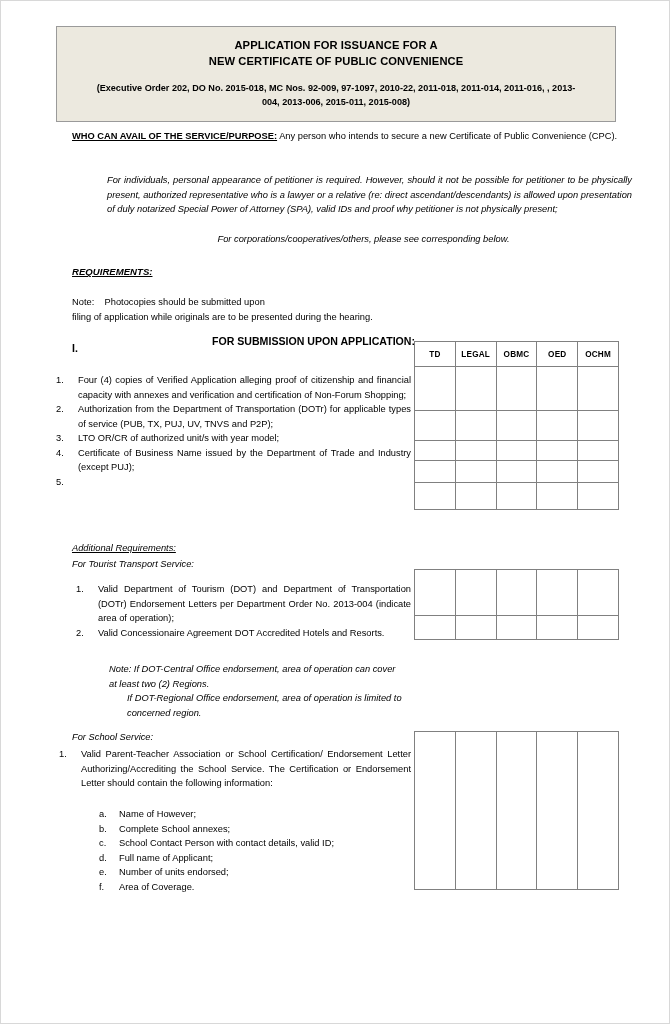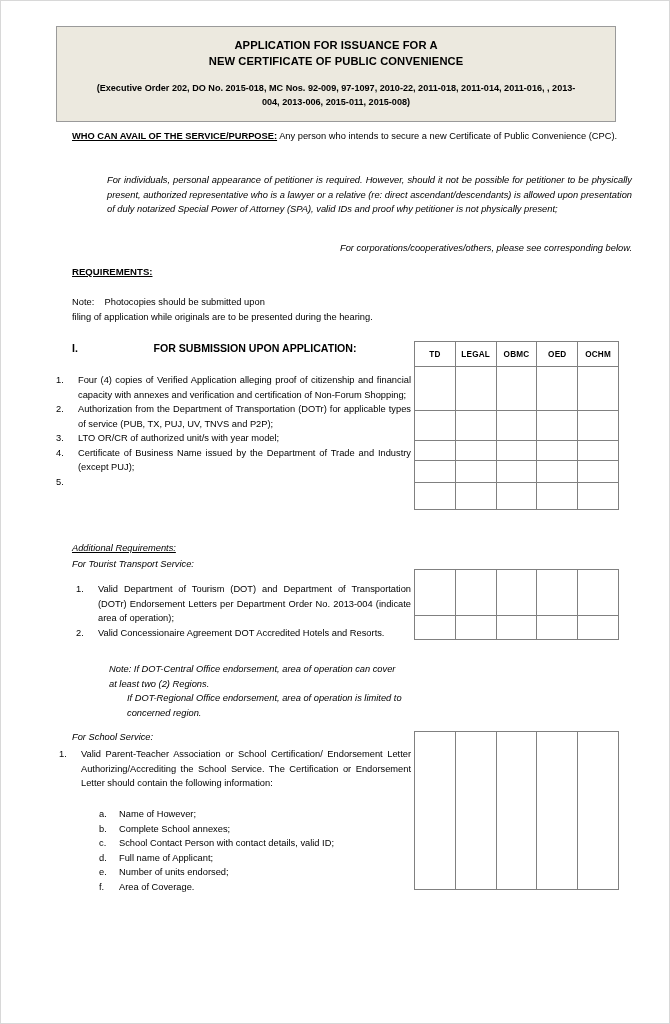--- a/index.html
+++ b/index.html
@@ -133,31 +133,31 @@
     <div class="title-line">NEW CERTIFICATE OF PUBLIC CONVENIENCE</div>
     <div class="title-sub">(Executive Order 202, DO No. 2015-018, MC Nos. 92-009, 97-1097, 2010-22, 2011-018, 2011-014, 2011-016, , 2013-004, 2013-006, 2015-011, 2015-008)</div>
   </div>
 
   <div class="blk" style="left:55px; top:128px; width:560px;">
     <span class="u-bold-underline">WHO CAN AVAIL OF THE SERVICE/PURPOSE:</span><span> Any person who intends to secure a new Certificate of Public Convenience (CPC).</span>
   </div>
 
   <div class="blk ital" style="left:90px; top:172px; width:525px;">For individuals, personal appearance of petitioner is required. However, should it not be possible for petitioner to be physically present, authorized representative who is a lawyer or a relative (re: direct ascendant/descendants) is allowed upon presentation of duly notarized Special Power of Attorney (SPA), valid IDs and proof why petitioner is not physically present;</div>
 
-  <div class="blk ital" style="left:78px; top:240px; width:537px; text-align:right;">For corporations/cooperatives/others, please see corresponding below.</div>
-
-  <div class="blk sec-head" style="left:55px; top:264px; width:300px; text-align:left;">REQUIREMENTS:</div>
+  <div class="blk ital" style="left:78px; top:231px; width:537px; text-align:center;">For corporations/cooperatives/others, please see corresponding below.</div>
+
+  <div class="blk sec-head" style="left:55px; top:264px; width:300px; text-align:left;font-style:italic;">REQUIREMENTS:</div>
 
   <div class="blk" style="left:55px; top:294px; width:360px; text-align:left;">
     <span>Note:</span>&nbsp;&nbsp;&nbsp;&nbsp;<span>Photocopies should be submitted upon</span><br>
     <span>filing of application while originals are to be presented during the hearing.</span>
   </div>
 
   <div class="blk roman-head" style="left:55px; top:340px; width:40px; text-align:left;">I.</div>
-  <div class="blk roman-head" style="left:78px; top:340px; width:320px; text-align:center;">FOR SUBMISSION UPON APPLICATION:</div>
+  <div class="blk roman-head" style="left:78px; top:333px; width:320px; text-align:right;">FOR SUBMISSION UPON APPLICATION:</div>
 
   <ol class="numlist blk" style="left:55px; top:372px; width:355px;">
     <li>
       <span class="mk">1.</span>
       <span>Four (4) copies of Verified Application alleging proof of citizenship and financial capacity with annexes and verification and certification of Non-Forum Shopping;</span>
     </li>
     <li>
       <span class="mk">2.</span>
       <span>Authorization from the Department of Transportation (DOTr) for applicable types of service (PUB, TX, PUJ, UV, TNVS and P2P);</span>
     </li>

